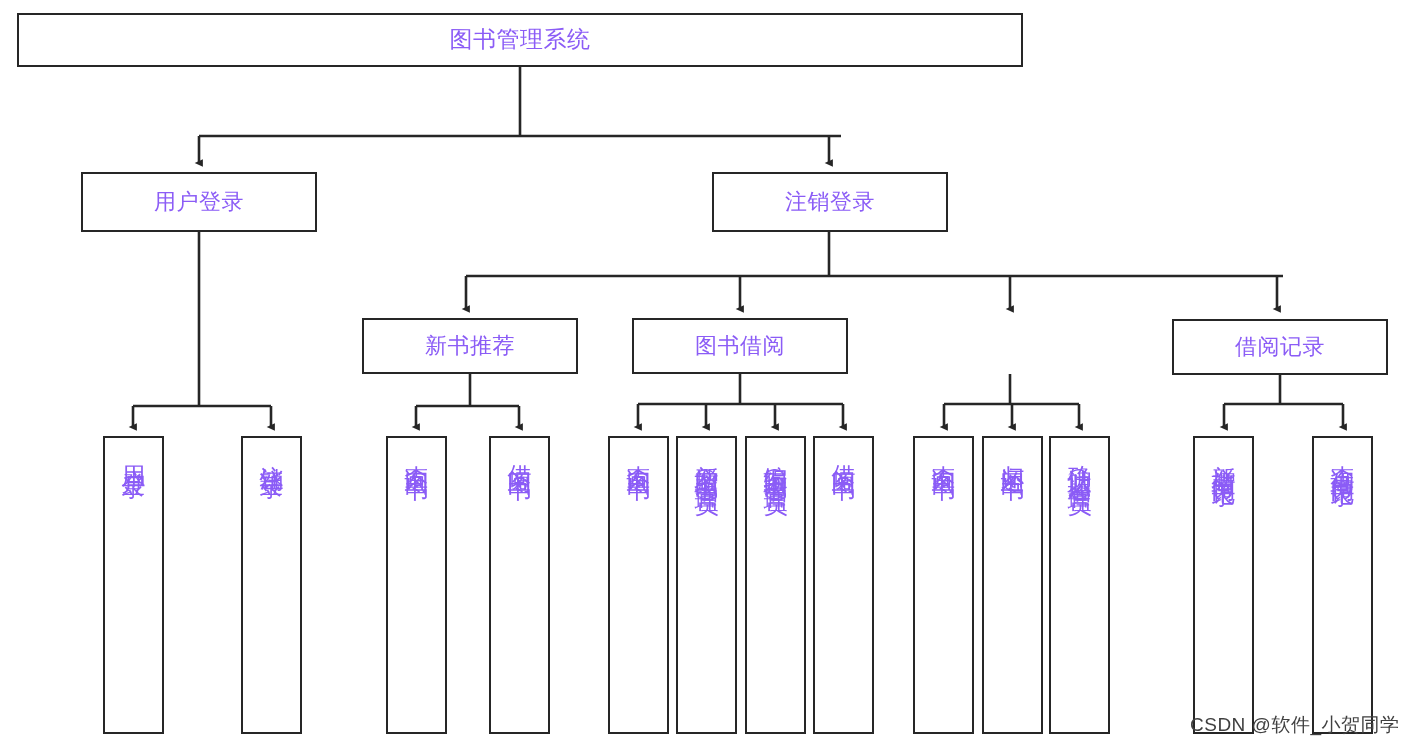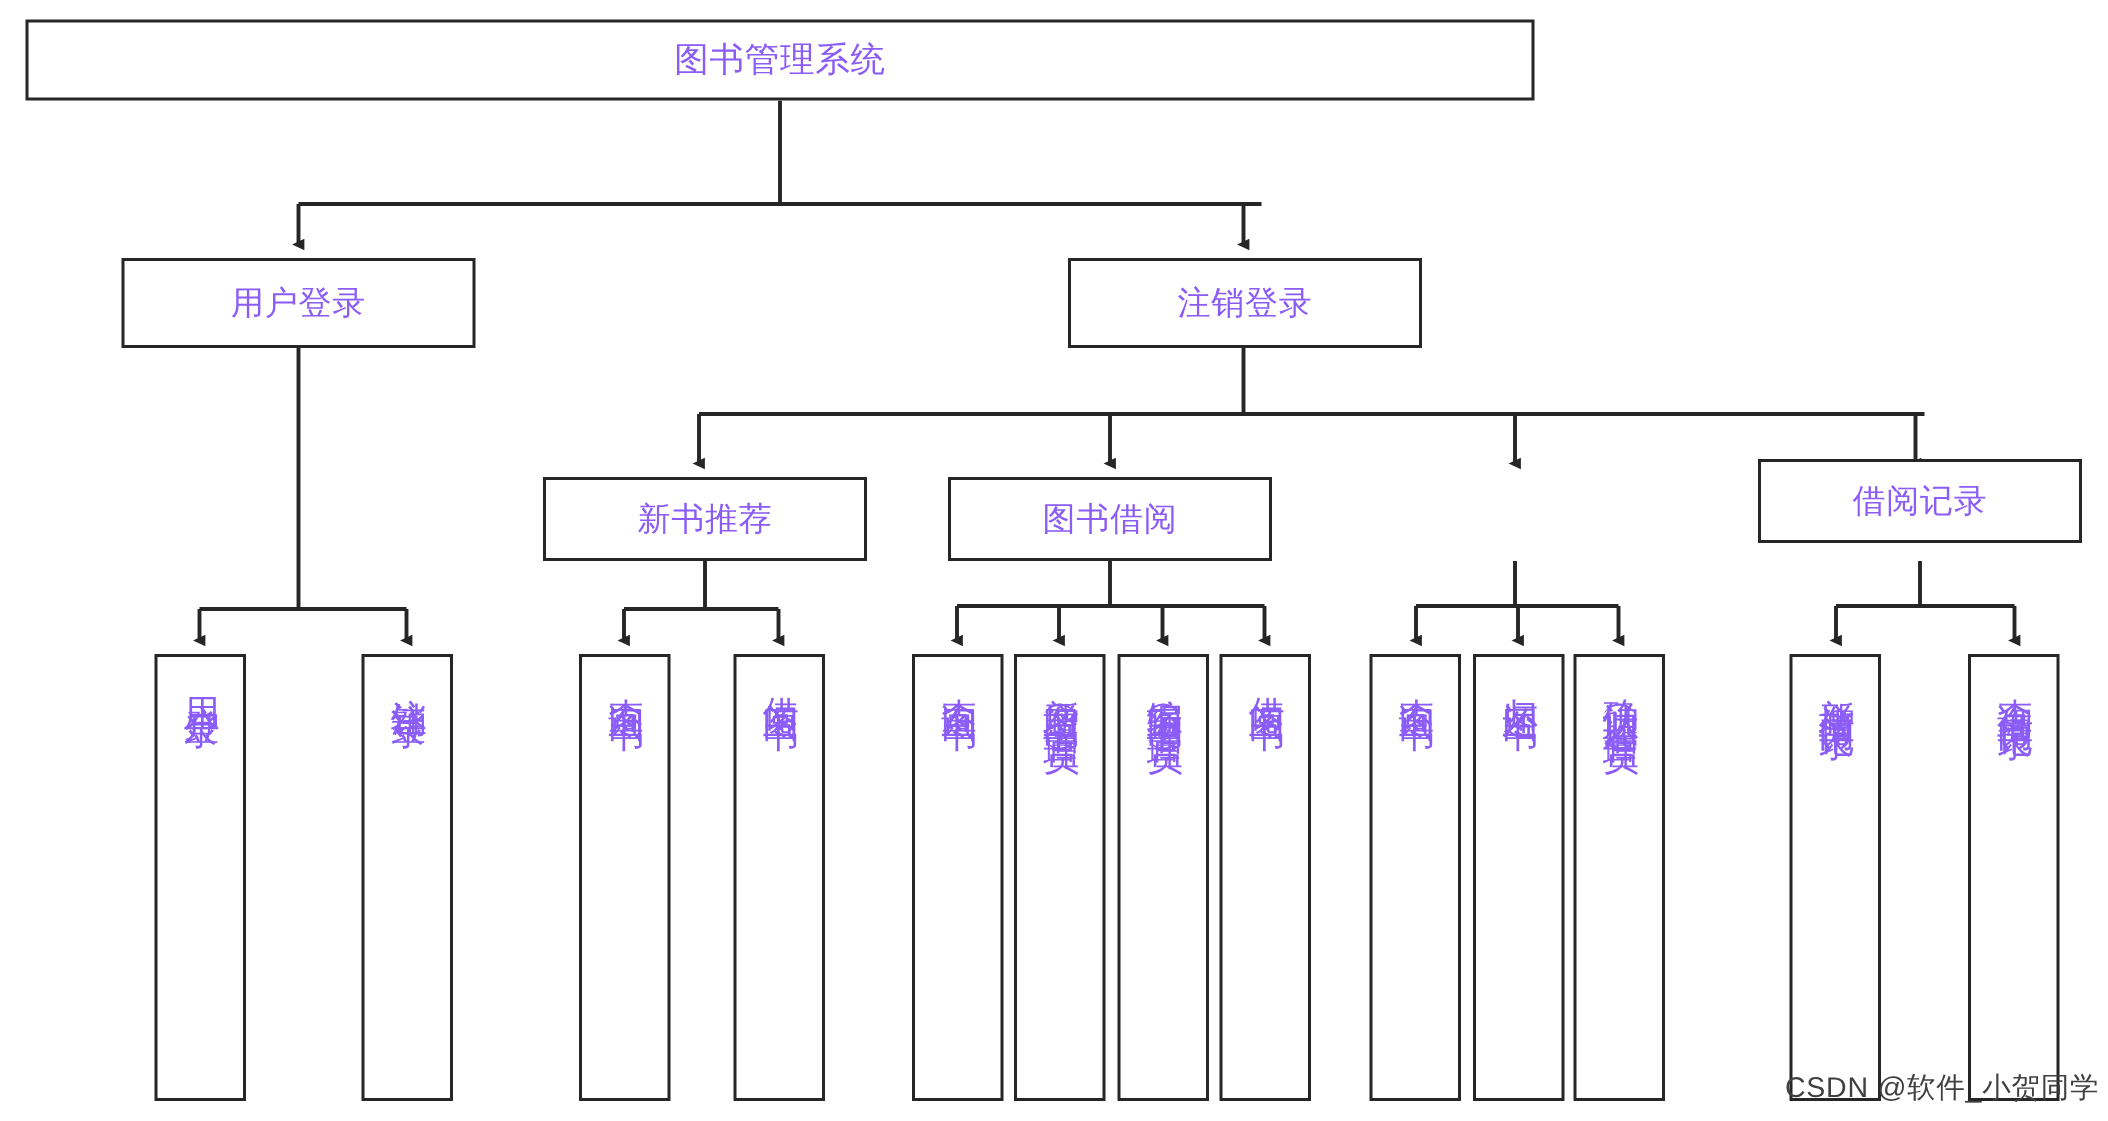--- a/index.html
+++ b/index.html
@@ -135,21 +135,21 @@
   <div class="node horiz" style="left:712px; top:172px; width:236px; height:60px;">
     <span class="label">注销登录</span>
   </div>
 
   <div class="node horiz" style="left:632px; top:318px; width:216px; height:56px;">
     <span class="label">图书借阅</span>
   </div>
   <div class="node horiz" style="left:362px; top:318px; width:216px; height:56px;">
     <span class="label">新书推荐</span>
   </div>
-  <div class="node horiz" style="left:1172px; top:306px; width:216px; height:56px;">
+  <div class="node horiz" style="left:1172px; top:319px; width:216px; height:56px;">
     <span class="label">借阅记录</span>
   </div>
 
   <div class="node vert" style="left:103px; top:436px; width:61px; height:298px;">
     <span class="label">用户登录</span>
   </div>
   <div class="node vert" style="left:241px; top:436px; width:61px; height:298px;">
     <span class="label">注销登录</span>
   </div>
 

